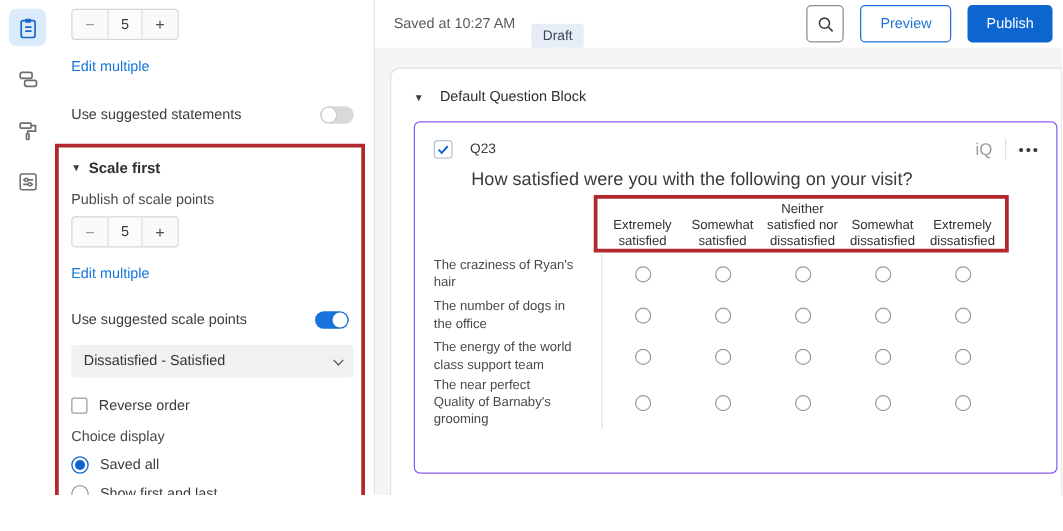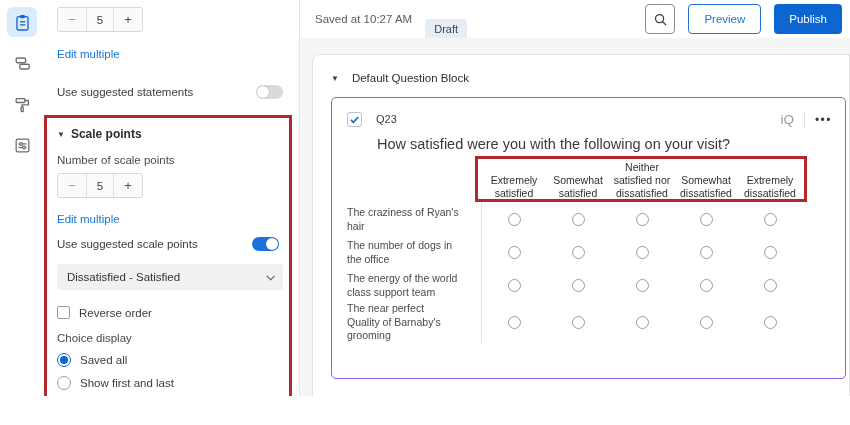--- a/index.html
+++ b/index.html
@@ -136,36 +136,36 @@
 
       <div class="toggle-row ml13" style="margin-top:25px; width:226px;">
         <span style="color:#3c3c3c;">Use suggested statements</span>
         <span class="toggle"></span>
       </div>
 
       
       <div class="red-section">
         <div class="section-head">
           <span class="tri">▼</span>
-          <span>Scale points</span>
-        </div>
-
-        <div class="field-label">Number of scale points</div>
+          <span>Scale first</span>
+        </div>
+
+        <div class="field-label">Publish of scale points</div>
 
         <div class="stepper" style="margin-top:7px;">
           <div class="seg">−</div>
           <div class="seg val">5</div>
           <div class="seg plus">+</div>
         </div>
 
         <div style="margin-top:15px;">
           <span class="link">Edit multiple</span>
         </div>
 
-        <div class="toggle-row" style="margin-top:12px;">
+        <div class="toggle-row" style="margin-top:24px;">
           <span style="color:#3c3c3c;">Use suggested scale points</span>
           <span class="toggle on"></span>
         </div>
 
         <div class="dropdown">
           <span>Dissatisfied - Satisfied</span>
           <span class="chev"></span>
         </div>
 
         <div class="check-row">

